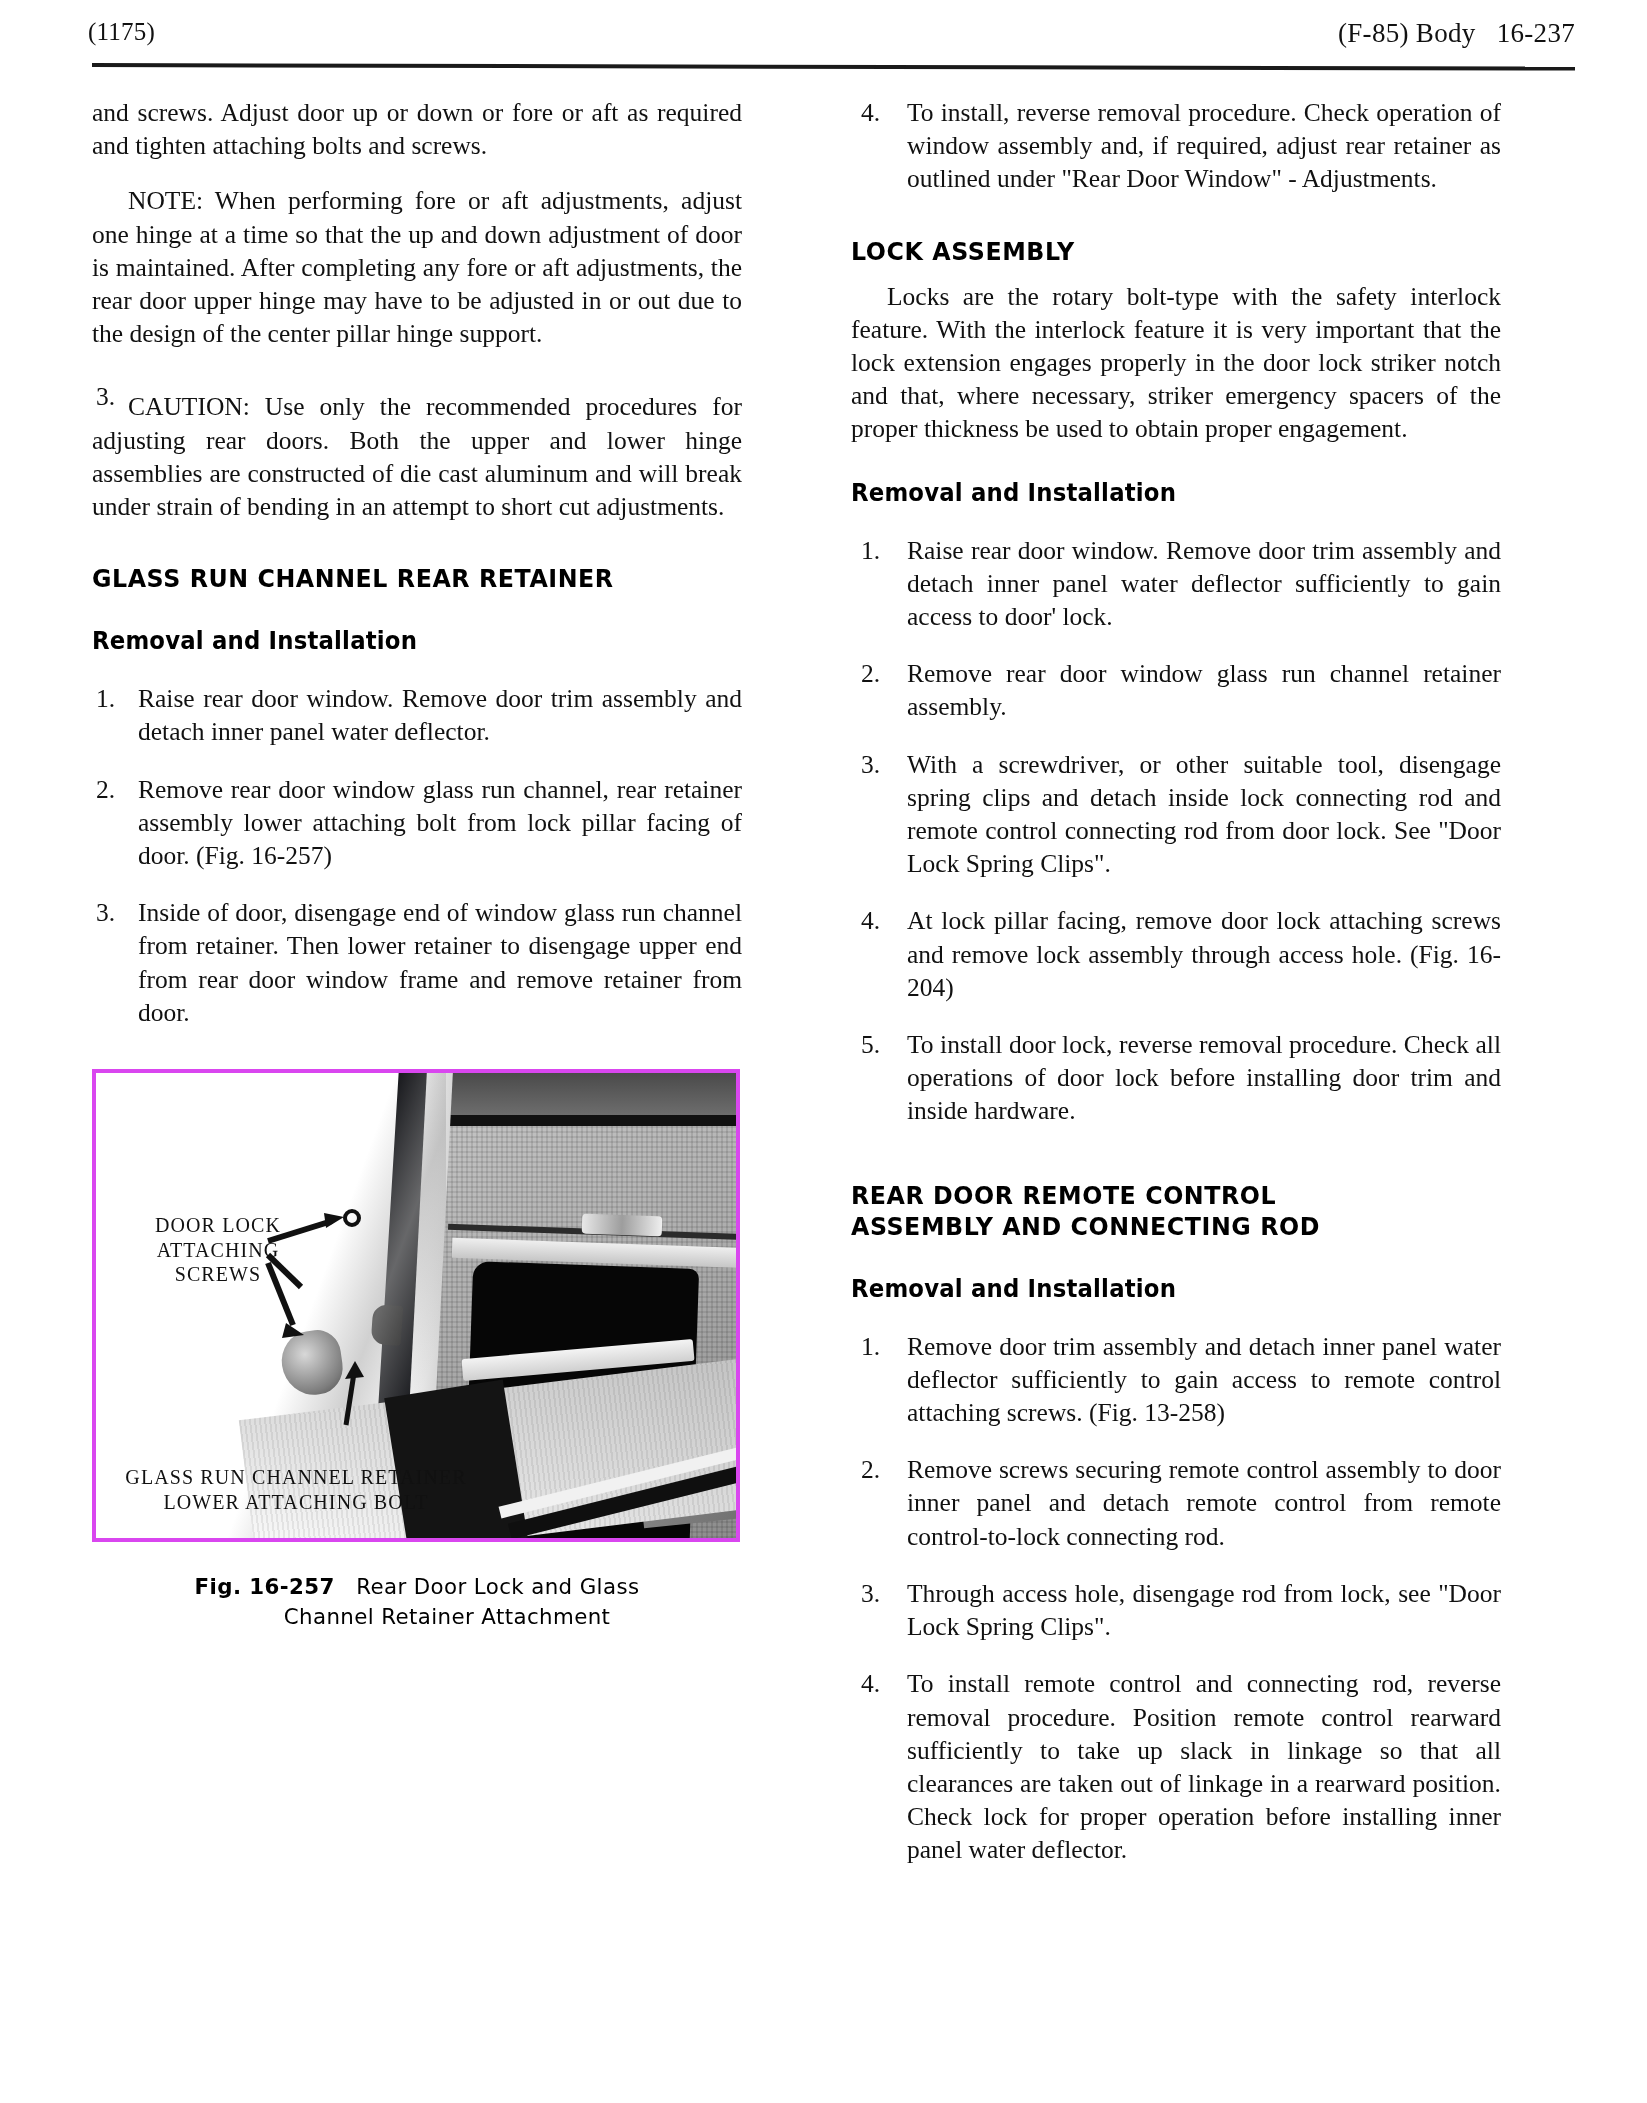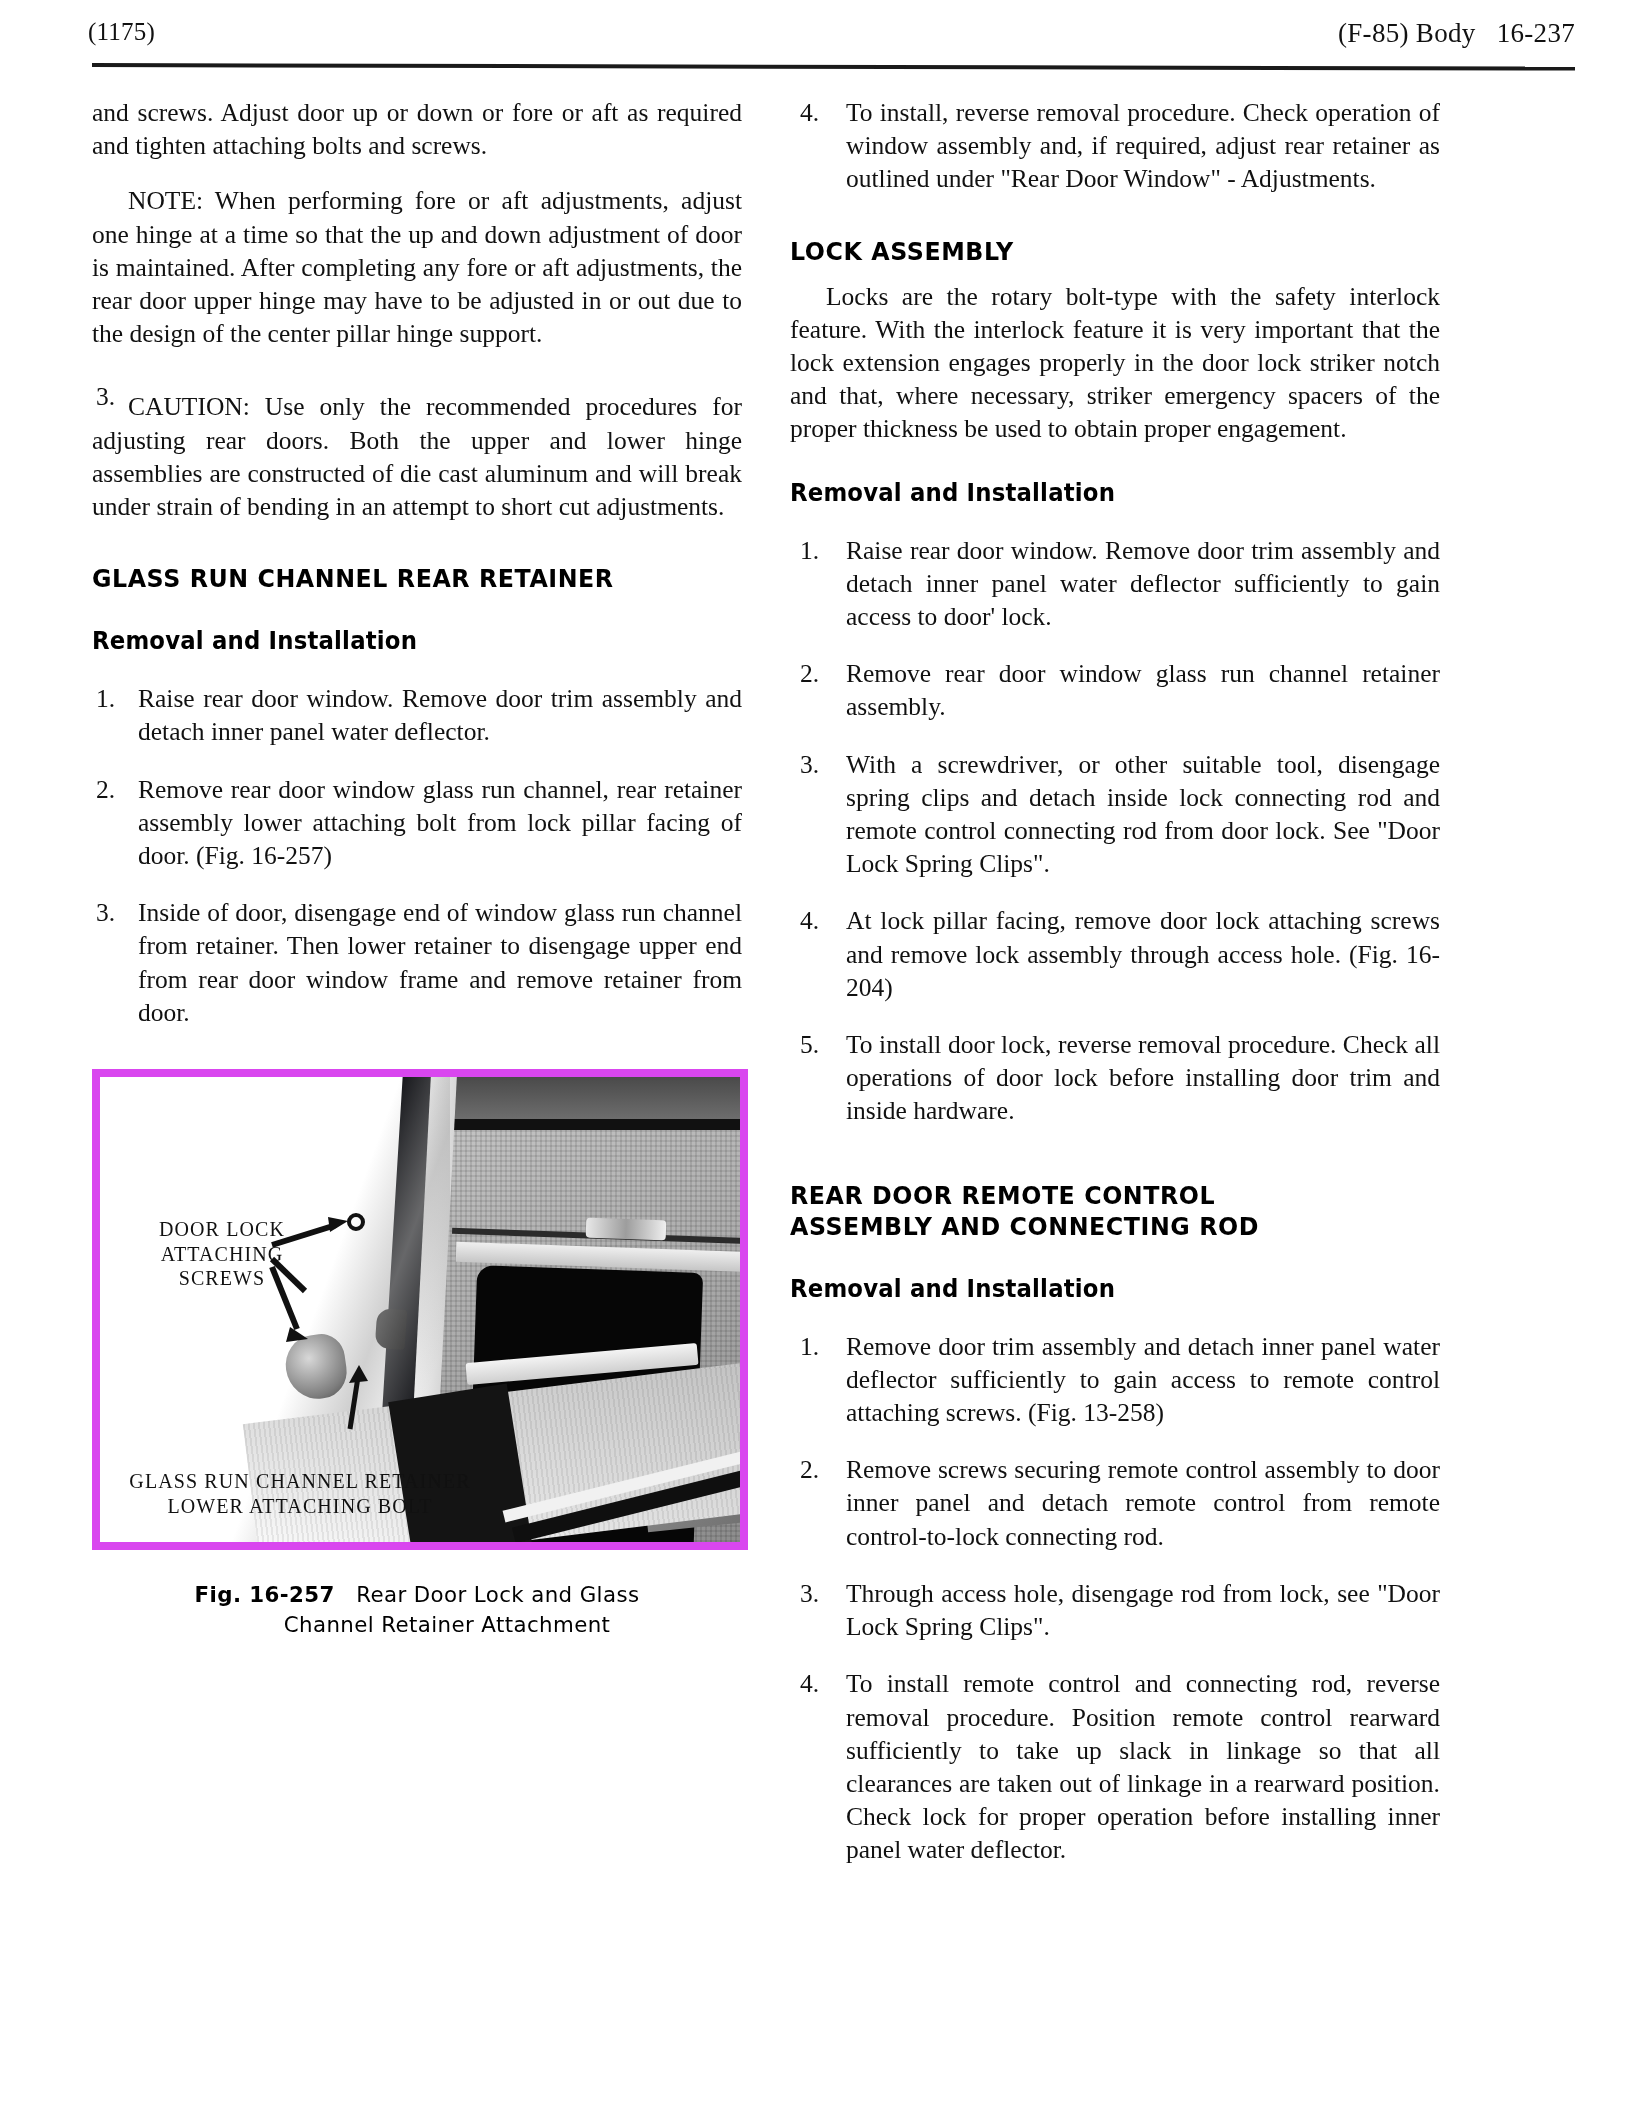--- a/index.html
+++ b/index.html
@@ -57,21 +57,21 @@
   }
 
   
   .columns {
     position: absolute;
     top: 96px;
     left: 92px;
     right: 74px;
     bottom: 0;
     display: flex;
-    gap: 48px;
+    gap: 109px;
   }
   .col {
     width: 650px;
     flex: 0 0 650px;
   }
 
   p, li, div.para {
     margin: 0;
   }
 
@@ -148,21 +148,21 @@
 
   
   .figure {
     margin-top: 40px;
     width: 650px;
   }
   .figbox {
     position: relative;
     width: 640px;
     height: 465px;
-    border: 8px solid #d946ef;
+    border: 4px solid #d946ef;
     background: #fca5a5;
     overflow: hidden;
   }
   .photo {
     position: absolute;
     inset: 0;
   }
   
   .ph-bg {
     position: absolute; inset: 0;

